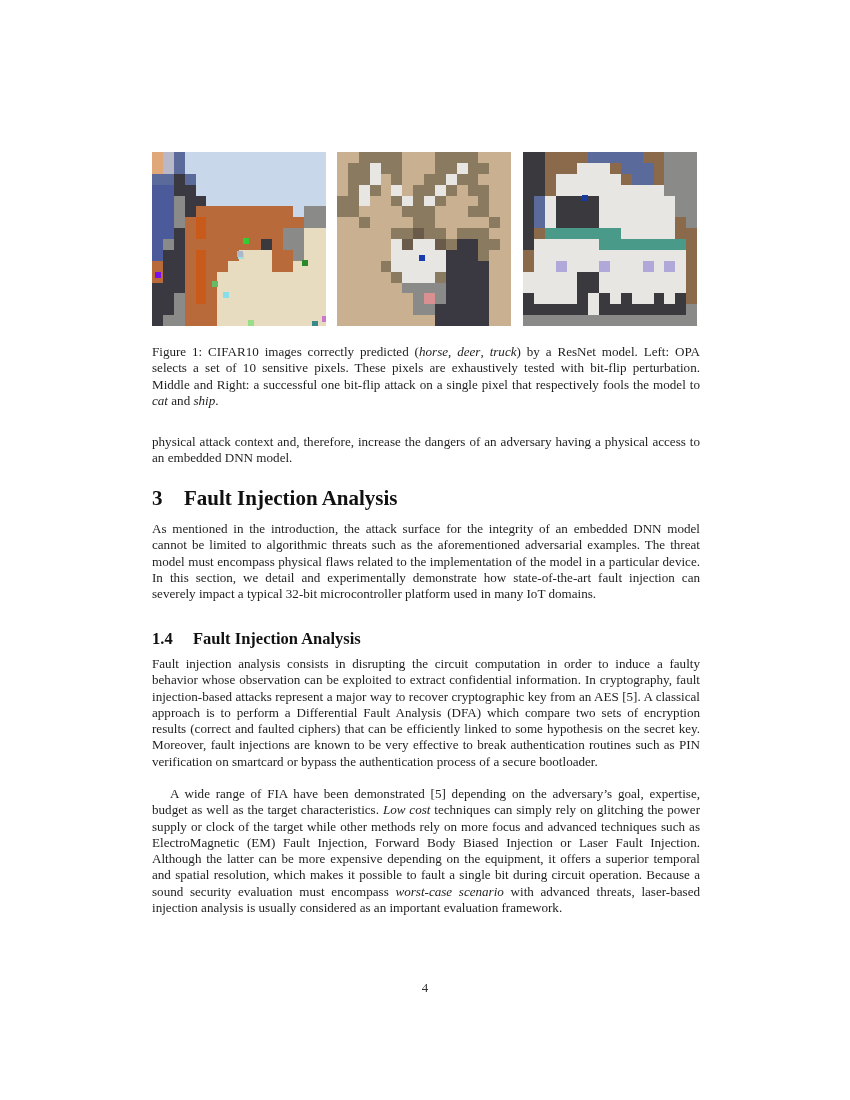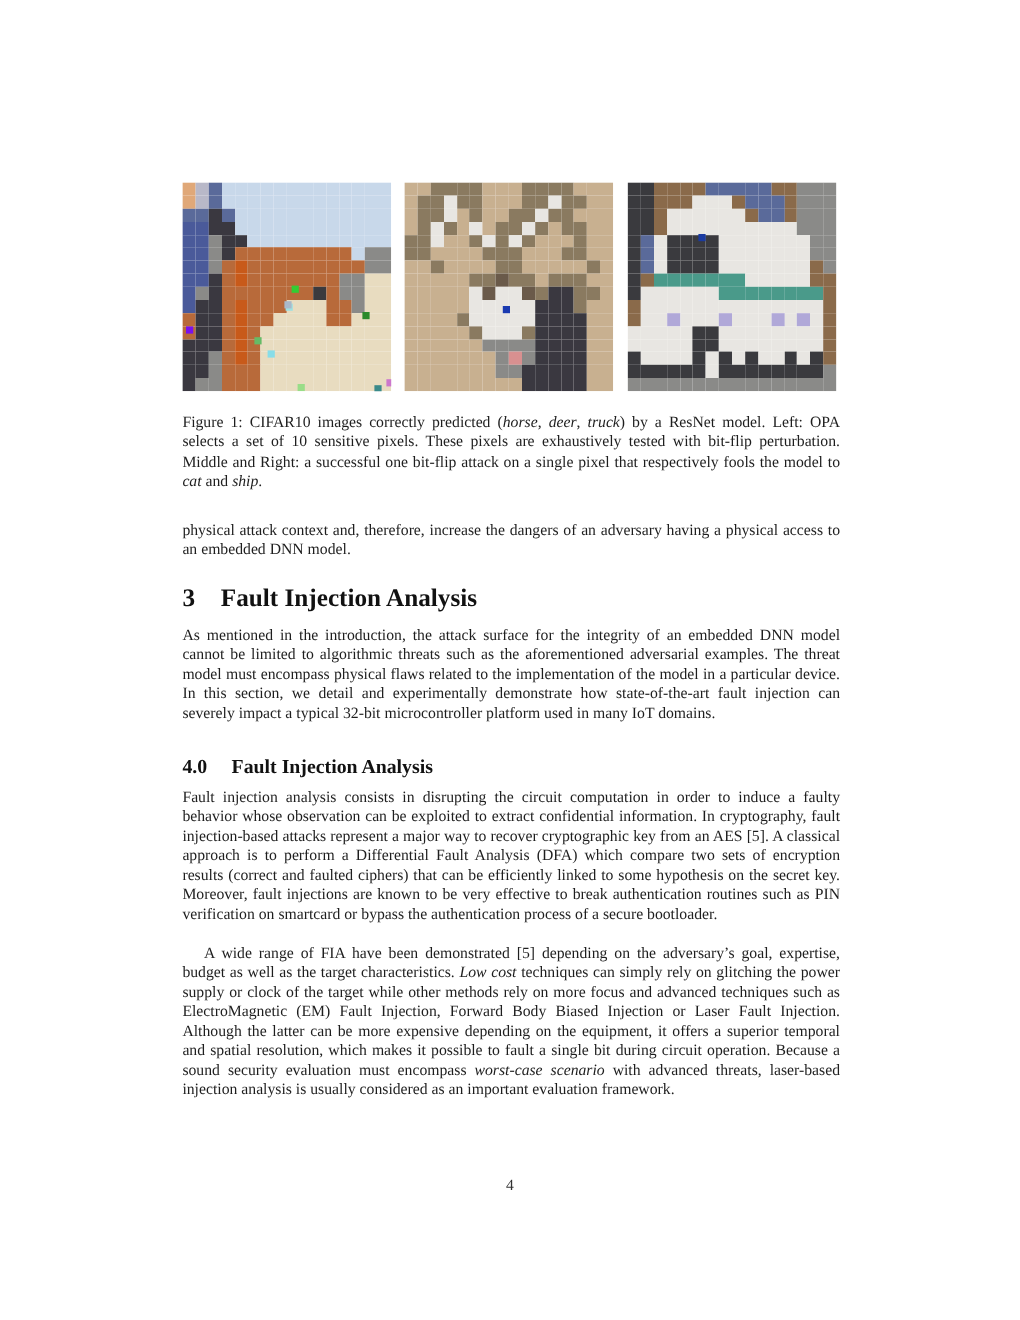--- a/index.html
+++ b/index.html
@@ -827,19 +827,19 @@
 </div>
 
 <div class="text-block caption"><span>Figure 1: CIFAR10 images correctly predicted (</span><i>horse</i><span>, </span><i>deer</i><span>, </span><i>truck</i><span>) by a ResNet model. Left: OPA selects a set of 10 sensitive pixels. These pixels are exhaustively tested with bit-flip perturbation. Middle and Right: a successful one bit-flip attack on a single pixel that respectively fools the model to </span><i>cat</i><span> and </span><i>ship</i><span>.</span></div>
 
 <div class="text-block para-continue">physical attack context and, therefore, increase the dangers of an adversary having a physical access to an embedded DNN model.</div>
 
 <div class="section-heading"><span class="num">3</span><span>Fault Injection Analysis</span></div>
 
 <div class="text-block section-intro">As mentioned in the introduction, the attack surface for the integrity of an embedded DNN model cannot be limited to algorithmic threats such as the aforementioned adversarial examples. The threat model must encompass physical flaws related to the implementation of the model in a particular device. In this section, we detail and experimentally demonstrate how state-of-the-art fault injection can severely impact a typical 32-bit microcontroller platform used in many IoT domains.</div>
 
-<div class="subsection-heading"><span class="num">4.0</span><span>Fault Injection Analysis</span></div>
+<div class="subsection-heading"><span class="num">1.4</span><span>Fault Injection Analysis</span></div>
 
 <div class="text-block sub-p1">Fault injection analysis consists in disrupting the circuit computation in order to induce a faulty behavior whose observation can be exploited to extract confidential information. In cryptography, fault injection-based attacks represent a major way to recover cryptographic key from an AES [5]. A classical approach is to perform a Differential Fault Analysis (DFA) which compare two sets of encryption results (correct and faulted ciphers) that can be efficiently linked to some hypothesis on the secret key. Moreover, fault injections are known to be very effective to break authentication routines such as PIN verification on smartcard or bypass the authentication process of a secure bootloader.</div>
 
 <div class="text-block sub-p2"><span>A wide range of FIA have been demonstrated [5] depending on the adversary’s goal, expertise, budget as well as the target characteristics. </span><i>Low cost</i><span> techniques can simply rely on glitching the power supply or clock of the target while other methods rely on more focus and advanced techniques such as ElectroMagnetic (EM) Fault Injection, Forward Body Biased Injection or Laser Fault Injection. Although the latter can be more expensive depending on the equipment, it offers a superior temporal and spatial resolution, which makes it possible to fault a single bit during circuit operation. Because a sound security evaluation must encompass </span><i>worst-case scenario</i><span> with advanced threats, laser-based injection analysis is usually considered as an important evaluation framework.</span></div>
 
 <div class="page-number">4</div>
 
 </body></html>

